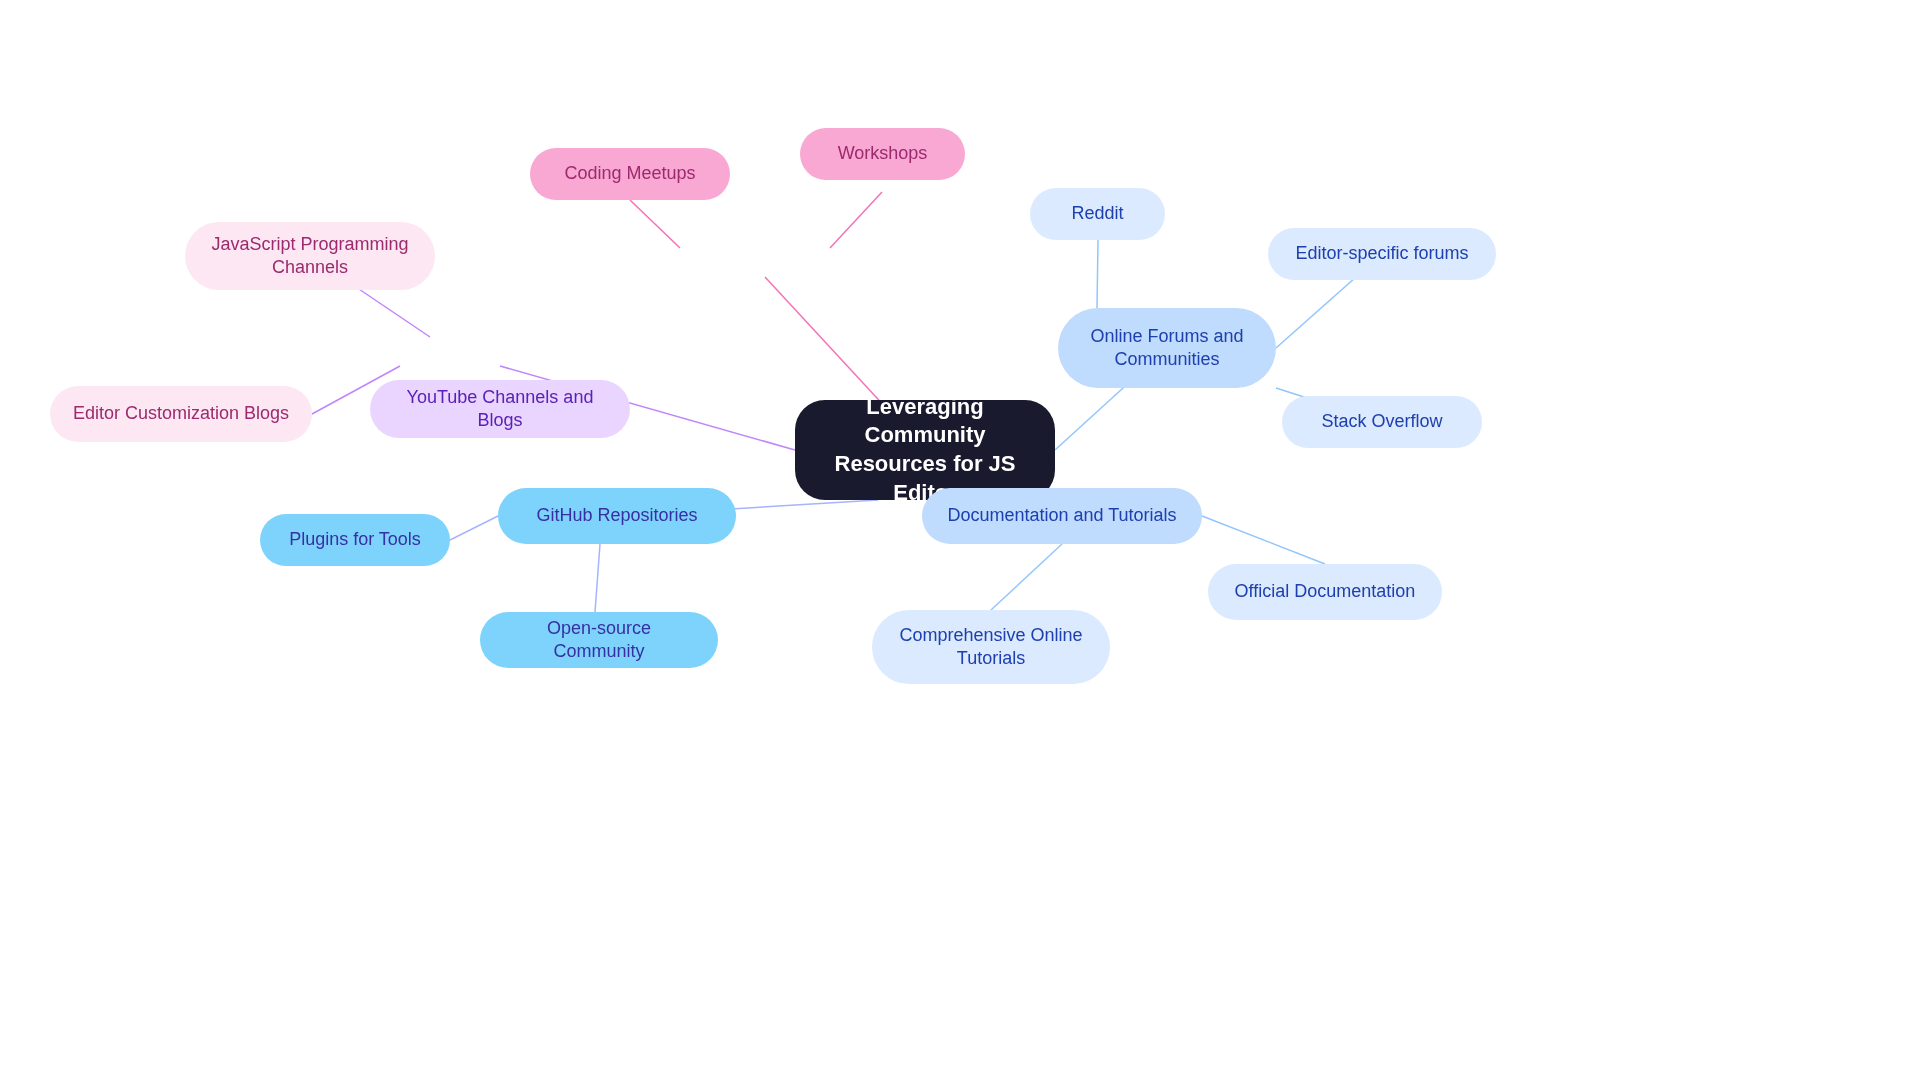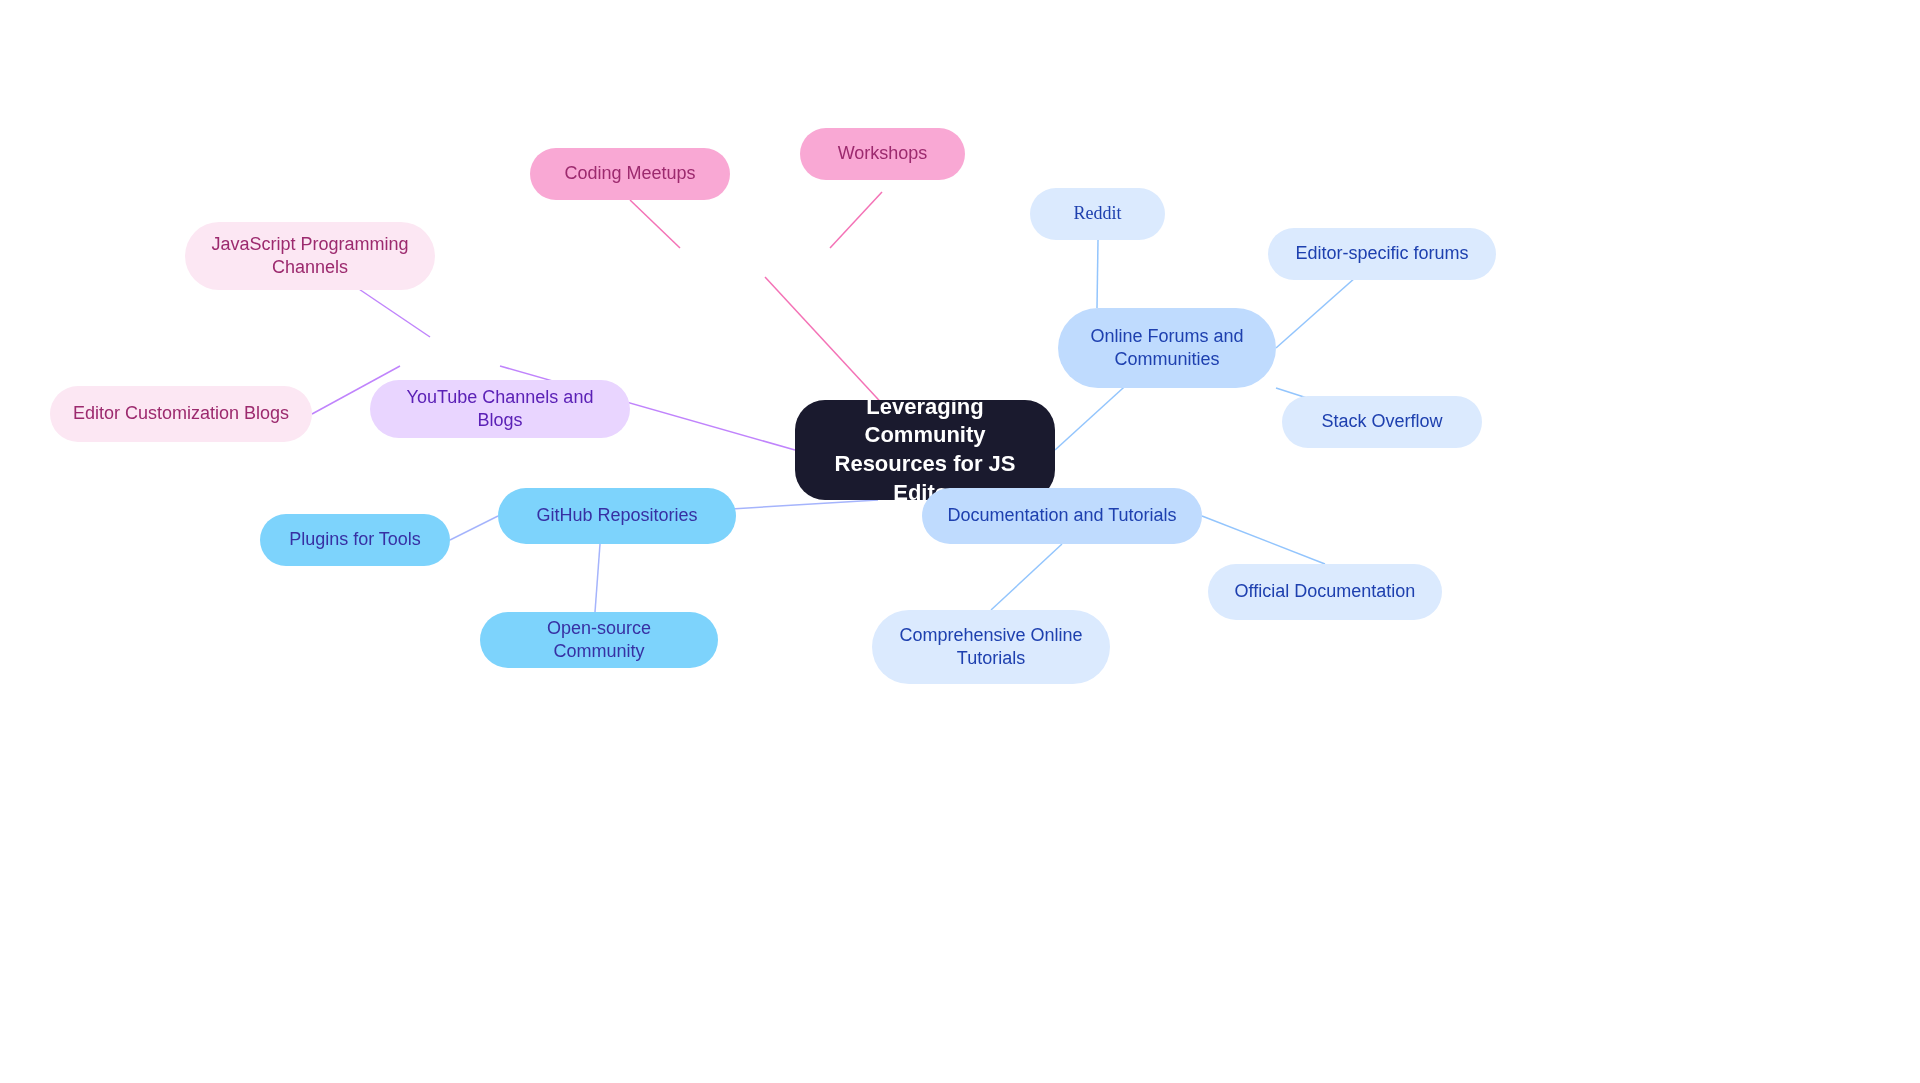--- a/index.html
+++ b/index.html
@@ -122,21 +122,21 @@
   </div>
 
   <div class="node node-pink-light" id="node-editor-blogs" style="left:50px; top:386px; width:262px; height:56px;">
     <span>Editor Customization Blogs</span>
   </div>
 
   <div class="node node-blue" id="node-online-forums" style="left:1058px; top:308px; width:218px; height:80px;">
     <span>Online Forums and<br>Communities</span>
   </div>
 
-  <div class="node node-blue-light" id="node-reddit" style="left:1030px; top:188px; width:135px; height:52px;font-family:Liberation Serif, serif;">
+  <div class="node node-blue-light" id="node-reddit" style="left:1030px; top:188px; width:135px; height:52px;">
     <span>Reddit</span>
   </div>
 
   <div class="node node-blue-light" id="node-editor-forums" style="left:1268px; top:228px; width:228px; height:52px;">
     <span>Editor-specific forums</span>
   </div>
 
   <div class="node node-blue-light" id="node-stack-overflow" style="left:1282px; top:396px; width:200px; height:52px;">
     <span>Stack Overflow</span>
   </div>

